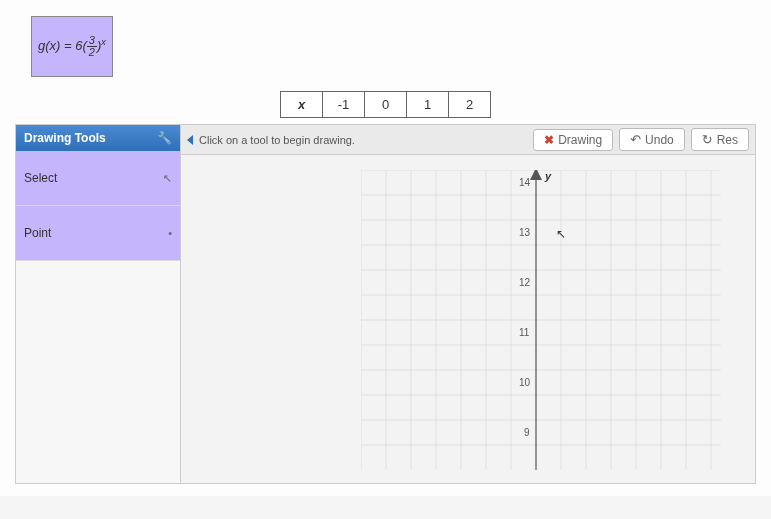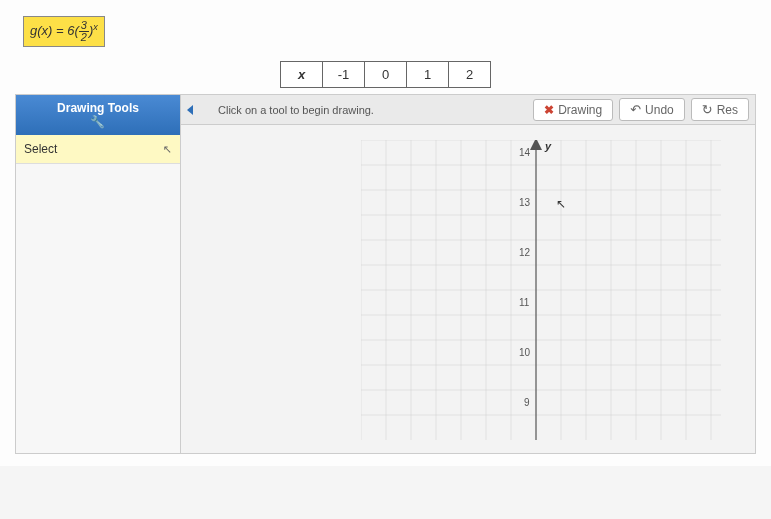--- a/index.html
+++ b/index.html
@@ -13,24 +13,24 @@
       font-size: 13px;
     }
     .page {
       padding: 12px 15px;
       background: #fdfdfd;
     }
     .prompt { margin-bottom: 6px; }
     .formula-box {
       display: inline-block;
       border: 1px solid #888;
-      padding: 3px 6px;
-      margin: 4px 0 6px 8px;
+      padding: 18px 6px;
+      margin: 4px 0 6px 16px;
       font-style: italic;
-      background: #fde047;
+      background: #c4b5fd;
     }
     .frac {
       display: inline-block;
       vertical-align: middle;
       text-align: center;
       font-size: 11px;
       line-height: 1;
     }
     .frac .num { display: block; border-bottom: 1px solid #333; padding: 0 2px; }
     .frac .den { display: block; padding: 0 2px; }
@@ -61,27 +61,26 @@
     }
     .sidebar-header {
       background: linear-gradient(#4a8ad4, #2e6fb8);
       color: #fff;
       font-weight: bold;
       font-size: 12px;
       padding: 6px 8px;
       display: flex;
       justify-content: space-between;
       align-items: center;
-      flex-direction: column;
     }
     .wrench { color: #fff; font-size: 12px; }
     .tool-item {
-      padding: 7px 8px;
+      padding: 20px 8px;
       border-bottom: 1px solid #ddd;
-      background: #fef9c3;
+      background: #c4b5fd;
       display: flex;
       justify-content: space-between;
       align-items: center;
       cursor: pointer;
       font-size: 12px;
     }
     .tool-icon { color: #666; font-size: 11px; }
 
     .canvas-area {
       flex: 1;
@@ -95,21 +94,20 @@
       background: #eaeaea;
       border-bottom: 1px solid #ccc;
       padding-left: 6px;
     }
     .toolbar .hint {
       flex: 1;
       font-size: 11px;
       color: #555;
       display: flex;
       align-items: center;
-      gap: 19px;
     }
     .tri-left {
       width: 0; height: 0;
       border-top: 5px solid transparent;
       border-bottom: 5px solid transparent;
       border-right: 6px solid #2e6fb8;
       margin-right: 6px;
     }
     .toolbar .btn {
       border: 1px solid #bbb;
@@ -165,20 +163,24 @@
 
   <div class="workspace">
     <div class="sidebar">
       <div class="sidebar-header">
         <span>Drawing Tools</span>
         <span class="wrench">🔧</span>
       </div>
       <div class="tool-item">
         <span>Select</span>
         <span class="tool-icon">↖</span>
+      </div>
+      <div class="tool-item">
+        <span>Point</span>
+        <span class="tool-icon">•</span>
       </div>
     </div>
 
     <div class="canvas-area">
       <div class="toolbar">
         <div class="hint">
           <div class="tri-left"></div>
           <span>Click on a tool to begin drawing.</span>
         </div>
         <div class="btn">

